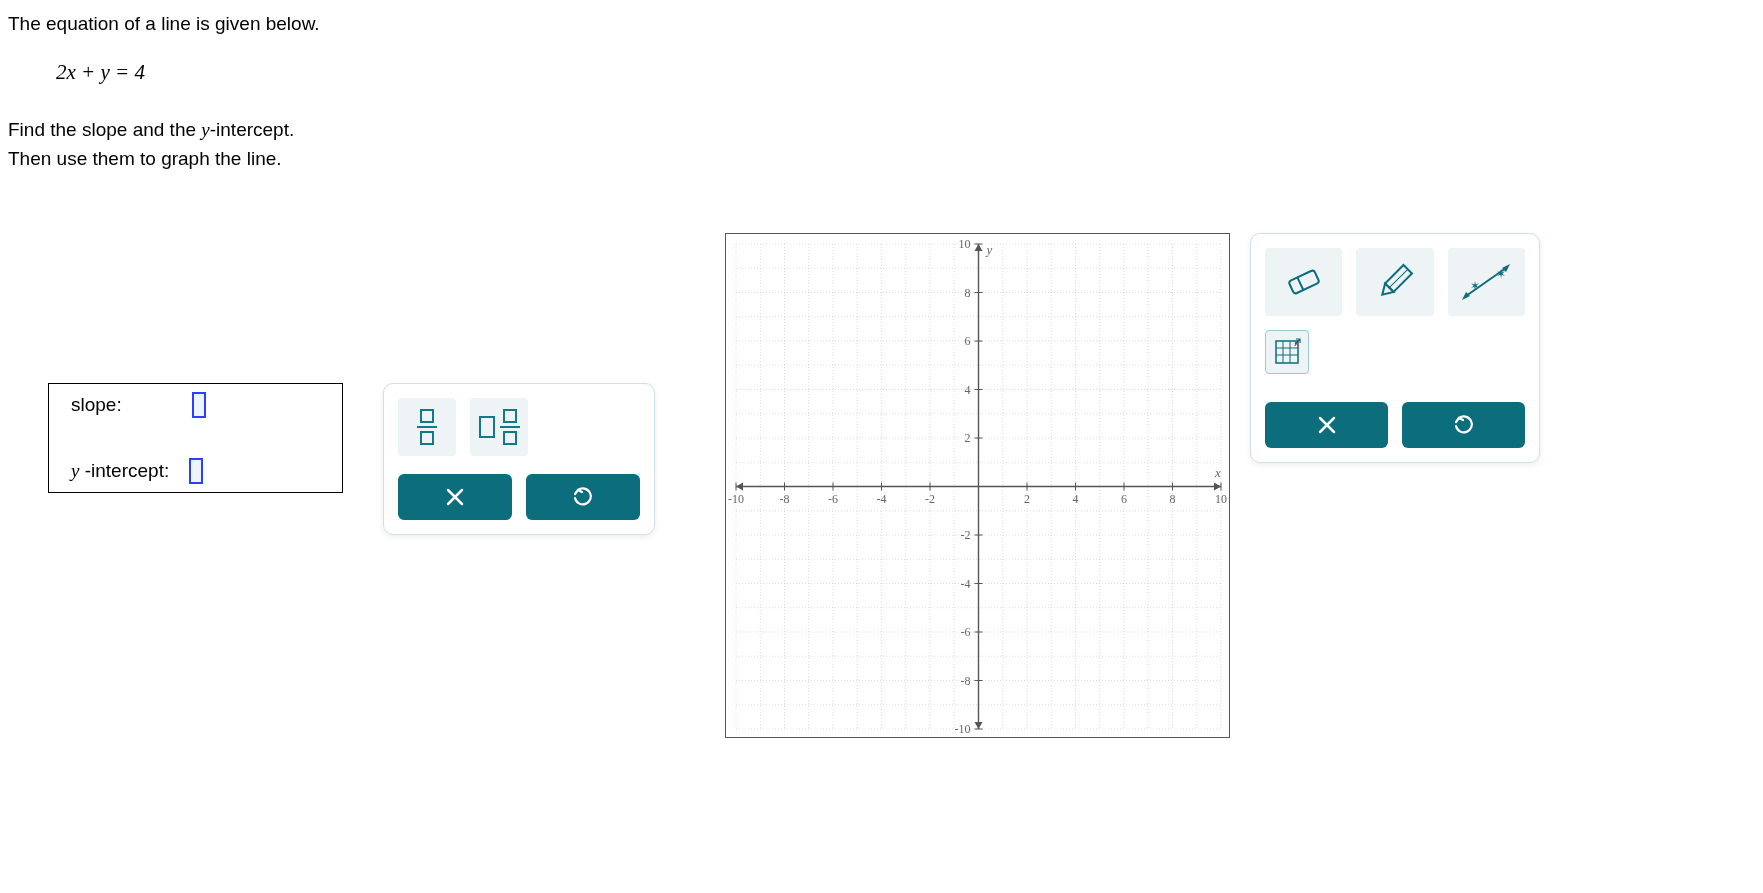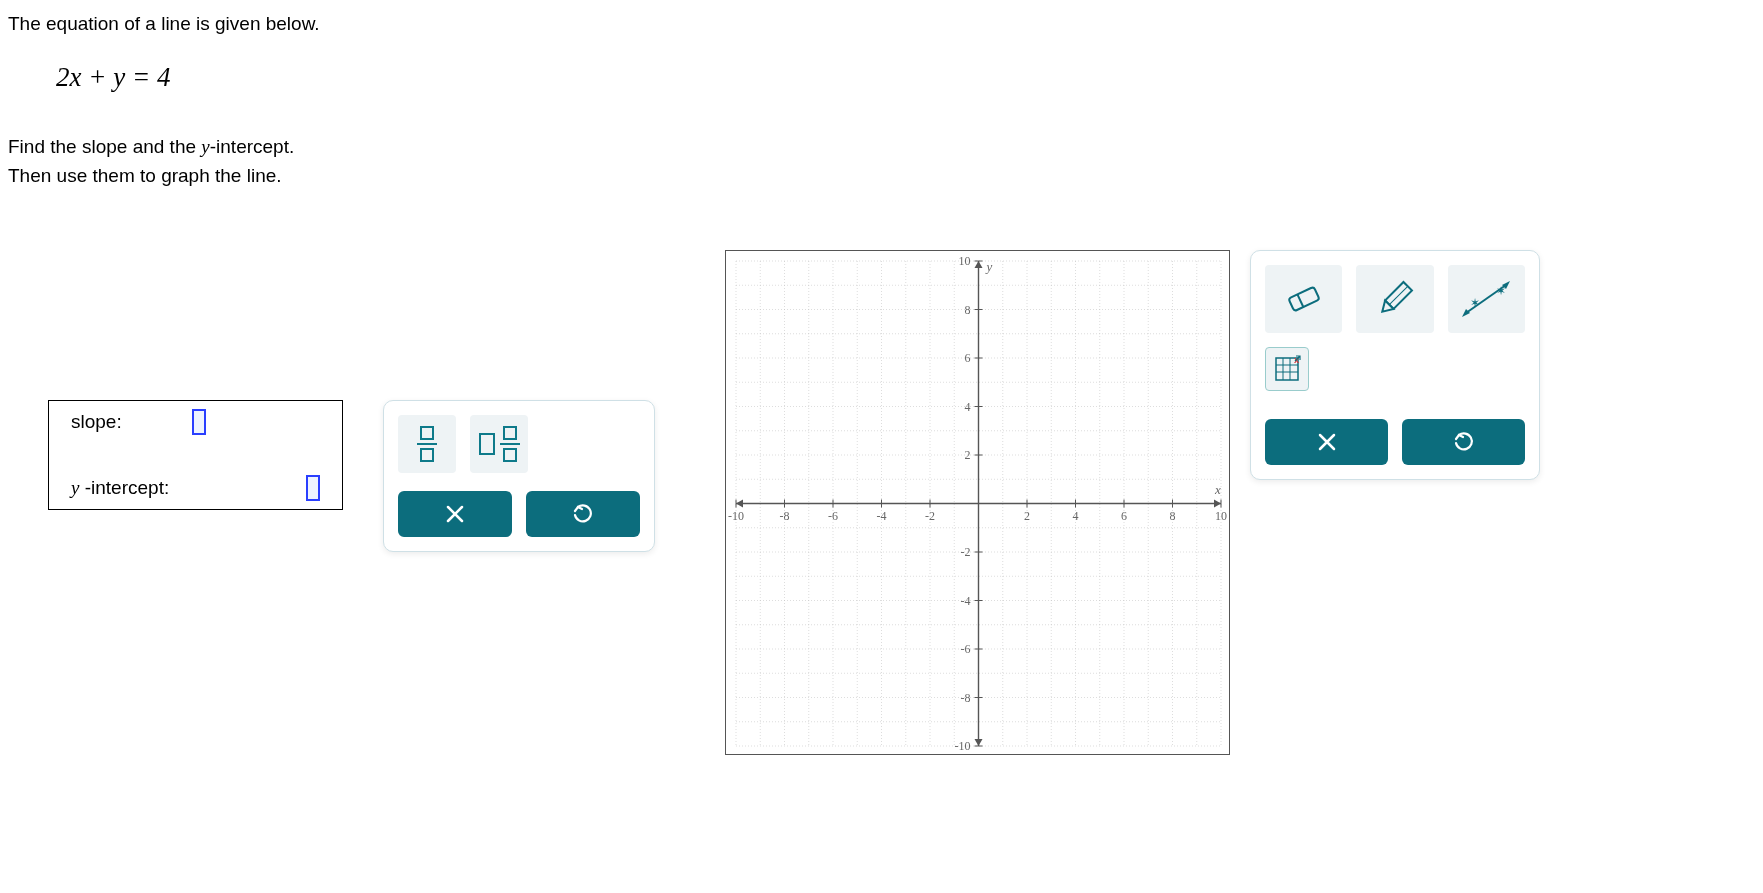--- a/index.html
+++ b/index.html
@@ -9,42 +9,42 @@
     font-family: Verdana, Arial, sans-serif;
     font-size: 19px;
     color: #000;
     background: #fff;
     width: 1763px;
   }
   .problem-text { line-height: 1.5; }
   .equation {
     font-family: "Times New Roman", serif;
     font-style: italic;
-    font-size: 27px;
-    margin: 18px 0 36px 48px;
+    font-size: 21px;
+    margin: 18px 0 28px 48px;
   }
   .main-row {
     display: flex;
     align-items: flex-start;
     margin-top: 60px;
   }
   .answer-box {
     border: 1.5px solid #000;
     width: 295px;
     margin-left: 40px;
     margin-top: 150px;
     padding: 8px 22px;
   }
   .answer-line {
     display: flex;
     align-items: center;
     gap: 30px;
     font-size: 19px;
   }
-  .answer-line + .answer-line { margin-top: 40px; justify-content: space-between; }
+  .answer-line + .answer-line { margin-top: 40px; }
   .answer-label .ital { font-family: "Times New Roman", serif; font-style: italic; }
   .input-slot {
     width: 14px;
     height: 26px;
     border: 2px solid #2a3fff;
     background: #eef4ff;
   }
   .tool-panel {
     border: 1px solid #cfe0e6;
     border-radius: 10px;

